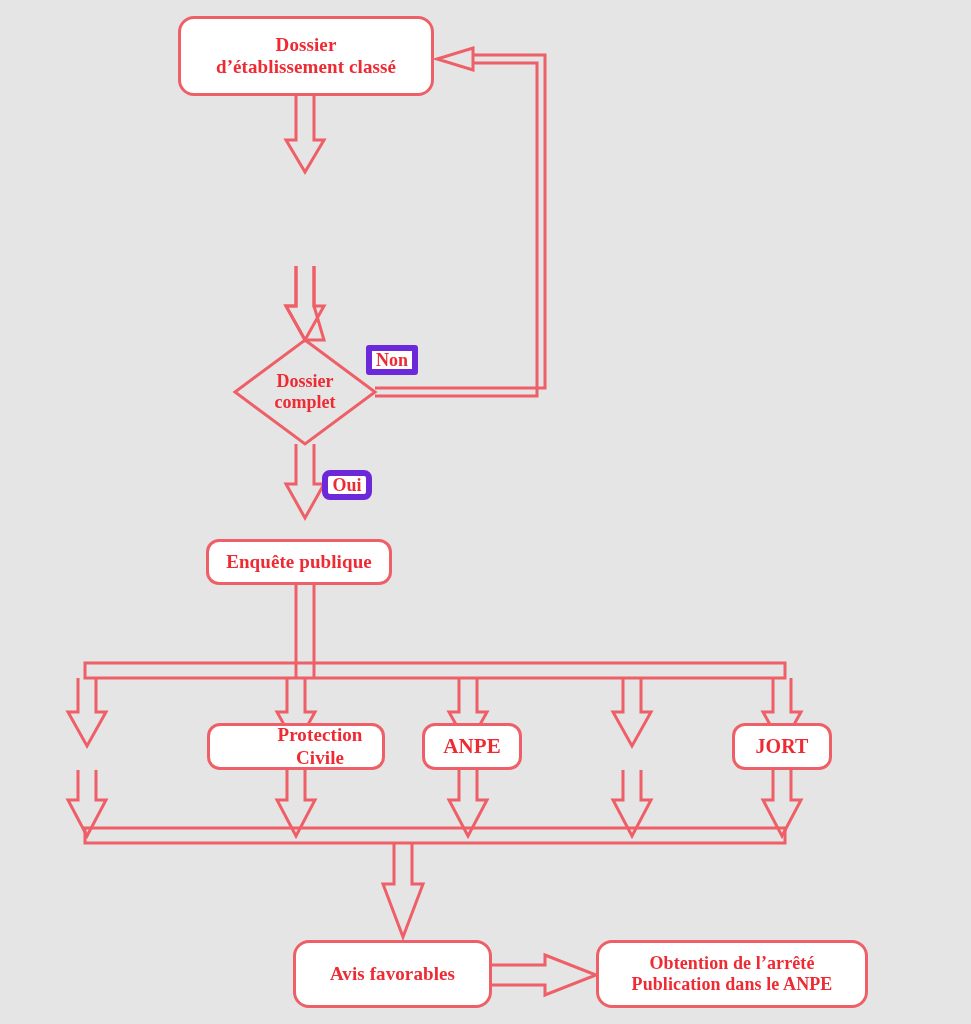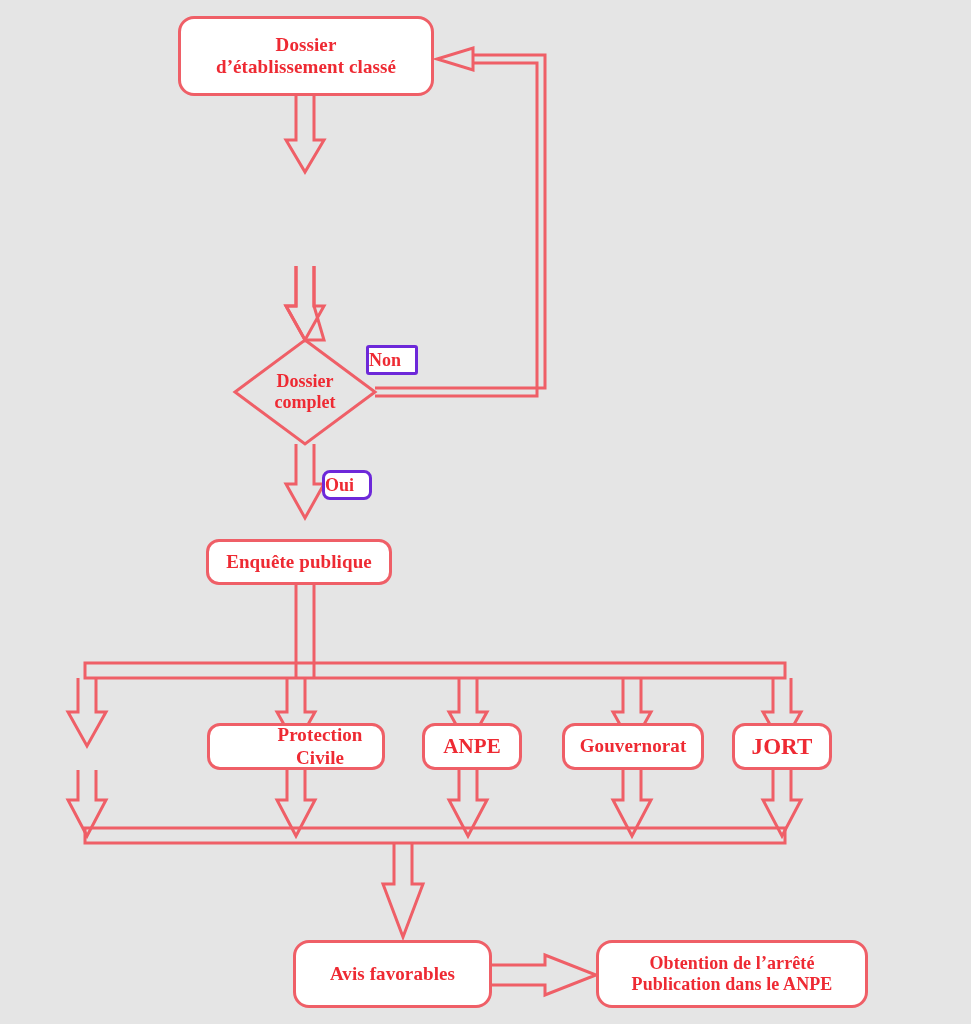--- a/index.html
+++ b/index.html
@@ -40,27 +40,27 @@
     letter-spacing: 0.1px;
     z-index: 3;
   }
   .node.rounded { border-radius: 16px; }
   .node.pill    { border-radius: 13px; }
   .node-label { display: block; white-space: pre-line; }
 
   .tag {
     position: absolute;
     box-sizing: border-box;
-    border: 3px solid #6d28d9;
+    border: 6px solid #6d28d9;
     background: #ffffff;
     color: #ee2a33;
     font-weight: bold;
     display: flex;
     align-items: center;
-    justify-content: flex-start;
+    justify-content: center;
     z-index: 4;
   }
   .tag.sq { border-radius: 3px; }
   .tag.rd { border-radius: 8px; }
 
   .diamond-wrap {
     position: absolute;
     z-index: 3;
   }
   .diamond-text {
@@ -152,25 +152,22 @@
 
 
   <div class="node pill" style="left:207px; top:723px; width:178px; height:47px; font-size:19px;padding-left:48px;">
     <span class="node-label">Protection Civile</span>
   </div>
 
   <div class="node pill" style="left:422px; top:723px; width:100px; height:47px; font-size:21px;">
     <span class="node-label">ANPE</span>
   </div>
 
-  <div class="node pill" style="left:562px; top:723px; width:142px; height:47px; font-size:19px;">
-    <span class="node-label">Gouvernorat</span>
-  </div>
 
-  <div class="node pill" style="left:732px; top:723px; width:100px; height:47px; font-size:23px;">
+  <div class="node pill" style="left:732px; top:723px; width:100px; height:47px; font-size:20px;">
     <span class="node-label">JORT</span>
   </div>
 
   <div class="node rounded" style="left:293px; top:940px; width:199px; height:68px; font-size:19px;">
     <span class="node-label">Avis favorables</span>
   </div>
 
   <div class="node rounded" style="left:596px; top:940px; width:272px; height:68px; font-size:18px;">
     <span class="node-label">Obtention de l’arrêté
 Publication dans le ANPE</span>

